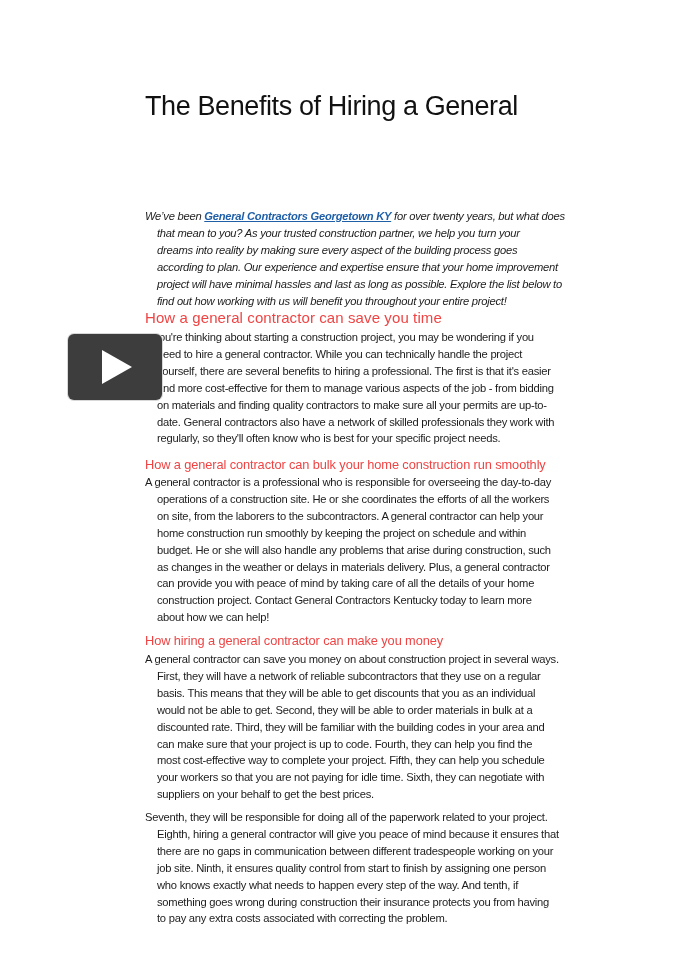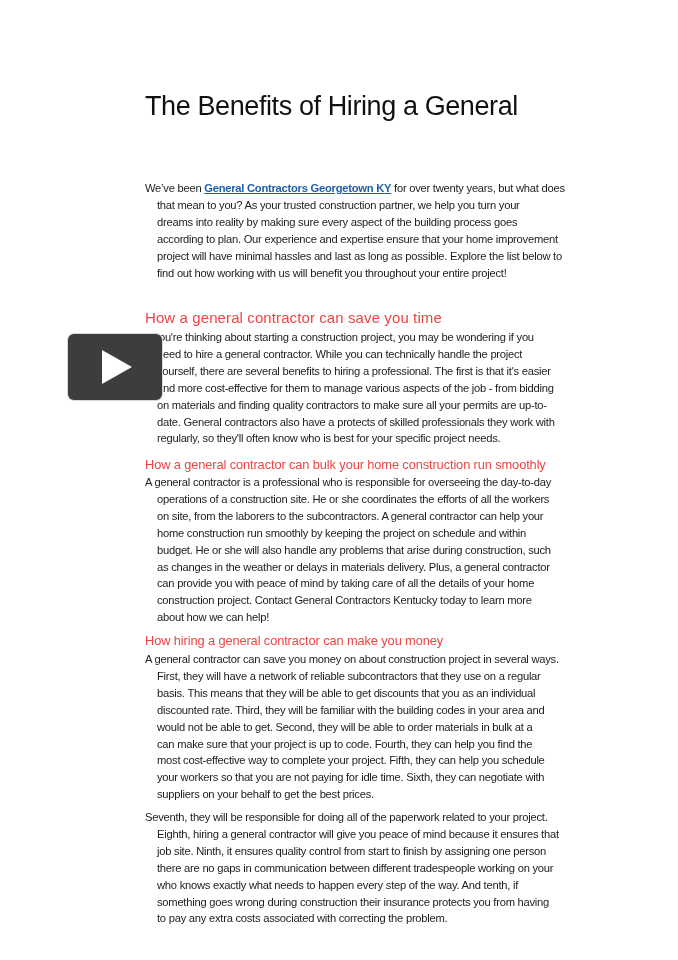--- a/index.html
+++ b/index.html
@@ -92,37 +92,37 @@
 </style>
 </head>
 <body>
 
 <div class="page">
 
   <h1 class="title">
     <span class="line">The Benefits of Hiring a General</span>
   </h1>
 
-  <p class="para" style="top:180px;">
+  <p class="para" style="top:208px;font-style:italic;">
     <span class="line"><span>We’ve been </span><a class="link">General Contractors Georgetown KY</a><span> for over twenty years, but what does</span></span>
     <span class="line indent">that mean to you? As your trusted construction partner, we help you turn your</span>
     <span class="line indent">dreams into reality by making sure every aspect of the building process goes</span>
     <span class="line indent">according to plan. Our experience and expertise ensure that your home improvement</span>
     <span class="line indent">project will have minimal hassles and last as long as possible. Explore the list below to</span>
     <span class="line indent">find out how working with us will benefit you throughout your entire project!</span>
   </p>
 
   <h2 class="heading h-large" style="top:309px;">How a general contractor can save you time</h2>
   <p class="para" style="top:329px;">
     <span class="line">If you're thinking about starting a construction project, you may be wondering if you</span>
     <span class="line indent">need to hire a general contractor. While you can technically handle the project</span>
     <span class="line indent">yourself, there are several benefits to hiring a professional. The first is that it's easier</span>
     <span class="line indent">and more cost-effective for them to manage various aspects of the job - from bidding</span>
     <span class="line indent">on materials and finding quality contractors to make sure  all your permits are up-to-</span>
-    <span class="line indent">date. General contractors also have a protects of skilled professionals they work with</span>
+    <span class="line indent">date. General contractors also have a network of skilled professionals they work with</span>
     <span class="line indent">regularly, so they'll often know who is best for your specific project needs.</span>
   </p>
 
   <h2 class="heading h-small" style="top:457px;">How a general contractor can bulk your home construction run smoothly</h2>
   <p class="para" style="top:474px;">
     <span class="line">A general contractor is a professional who is responsible for overseeing the day-to-day</span>
     <span class="line indent">operations of a construction site. He or she coordinates the efforts of all the workers</span>
     <span class="line indent">on site, from the  laborers to the subcontractors. A general contractor can help your</span>
     <span class="line indent">home construction run smoothly by keeping the project on schedule and within</span>
     <span class="line indent">budget. He or she will also handle any problems that arise during construction, such</span>
@@ -130,33 +130,33 @@
     <span class="line indent">can provide you with peace of mind by taking care of all the details of your home</span>
     <span class="line indent">construction project. Contact General Contractors Kentucky today to learn more</span>
     <span class="line indent">about how we can help!</span>
   </p>
 
   <h2 class="heading h-small" style="top:633px;">How hiring a general contractor can make you money</h2>
   <p class="para" style="top:651px;">
     <span class="line">A general contractor can save you money on about construction project in several ways.</span>
     <span class="line indent">First, they will have a network of reliable subcontractors that they use on a regular</span>
     <span class="line indent">basis. This means that they will be able to get discounts that you as an individual</span>
+    <span class="line indent">would not be able to get.  Second, they will be able to order materials in bulk at a</span>
     <span class="line indent">discounted rate. Third, they will be familiar with the building codes in your area and</span>
-    <span class="line indent">would not be able to get.  Second, they will be able to order materials in bulk at a</span>
     <span class="line indent">can make sure that your project is up to code. Fourth, they can help you find the</span>
     <span class="line indent">most cost-effective way to complete your project. Fifth, they can help you schedule</span>
     <span class="line indent">your workers so that you are not paying for idle time. Sixth, they can negotiate with</span>
     <span class="line indent">suppliers on your behalf to get the best prices.</span>
   </p>
 
   <p class="para" style="top:809px;">
     <span class="line">Seventh, they will be responsible for doing all of the paperwork related to your project.</span>
     <span class="line indent">Eighth, hiring a general contractor will give you peace of mind because it ensures that</span>
+    <span class="line indent">there are no gaps in communication between different tradespeople working on your</span>
     <span class="line indent">job site. Ninth, it ensures quality control from start to finish by assigning one person</span>
-    <span class="line indent">there are no gaps in communication between different tradespeople working on your</span>
     <span class="line indent">who knows exactly what needs to happen every step of the way. And tenth,  if</span>
     <span class="line indent">something goes wrong during construction their insurance protects  you from having</span>
     <span class="line indent">to pay any extra costs associated with correcting the problem.</span>
   </p>
 
   <div class="play-button">
     <span class="play-icon"></span>
   </div>
 
 </div>

